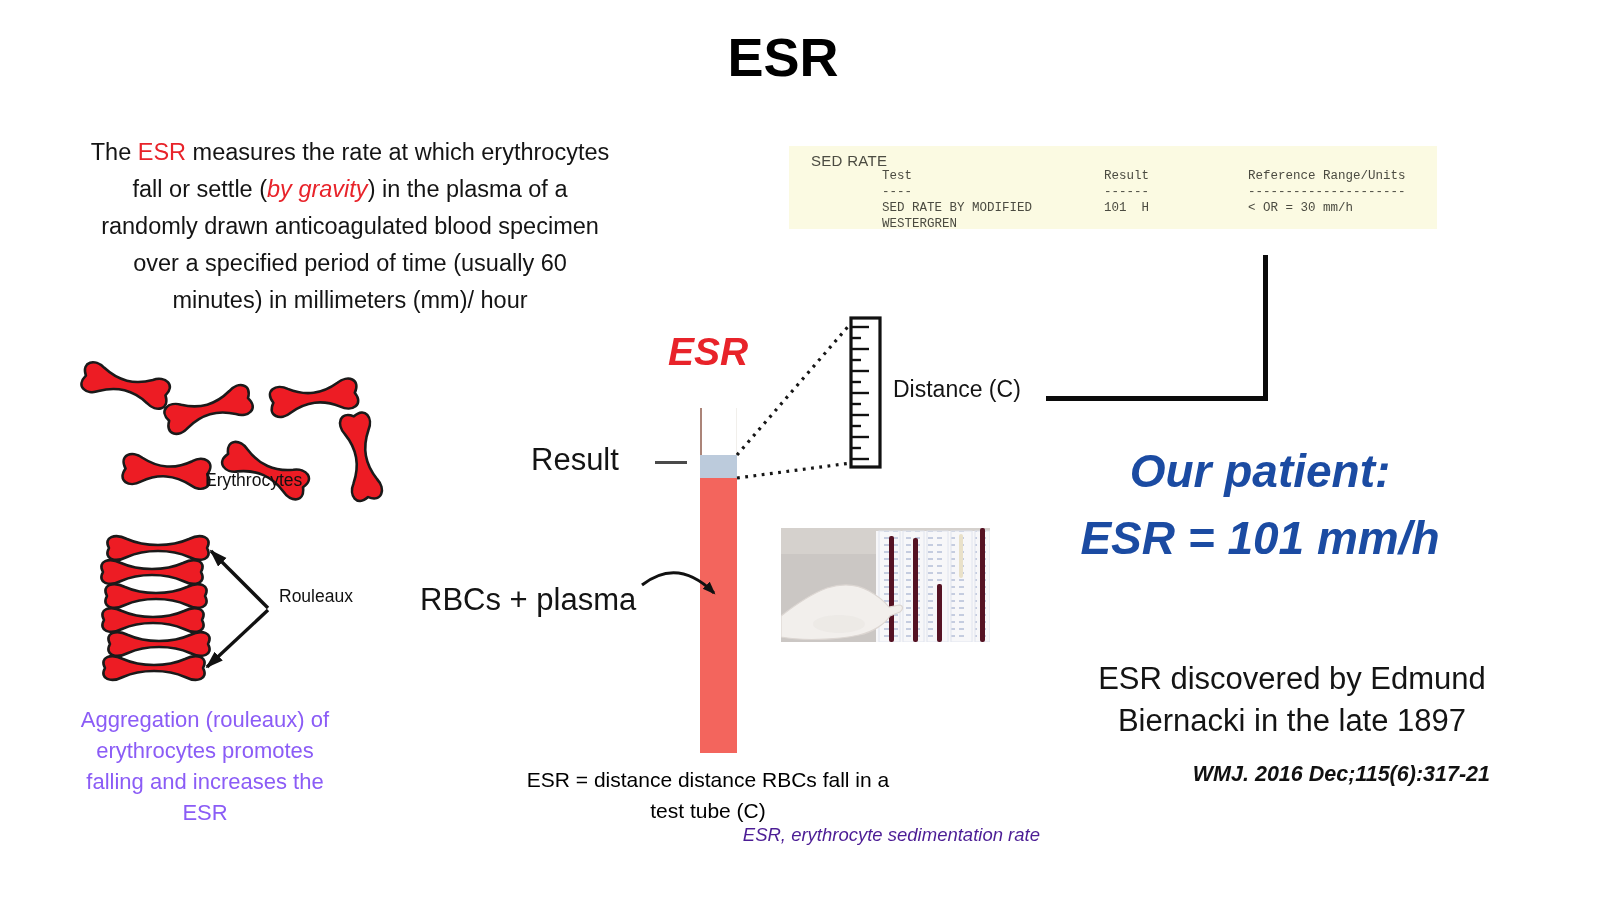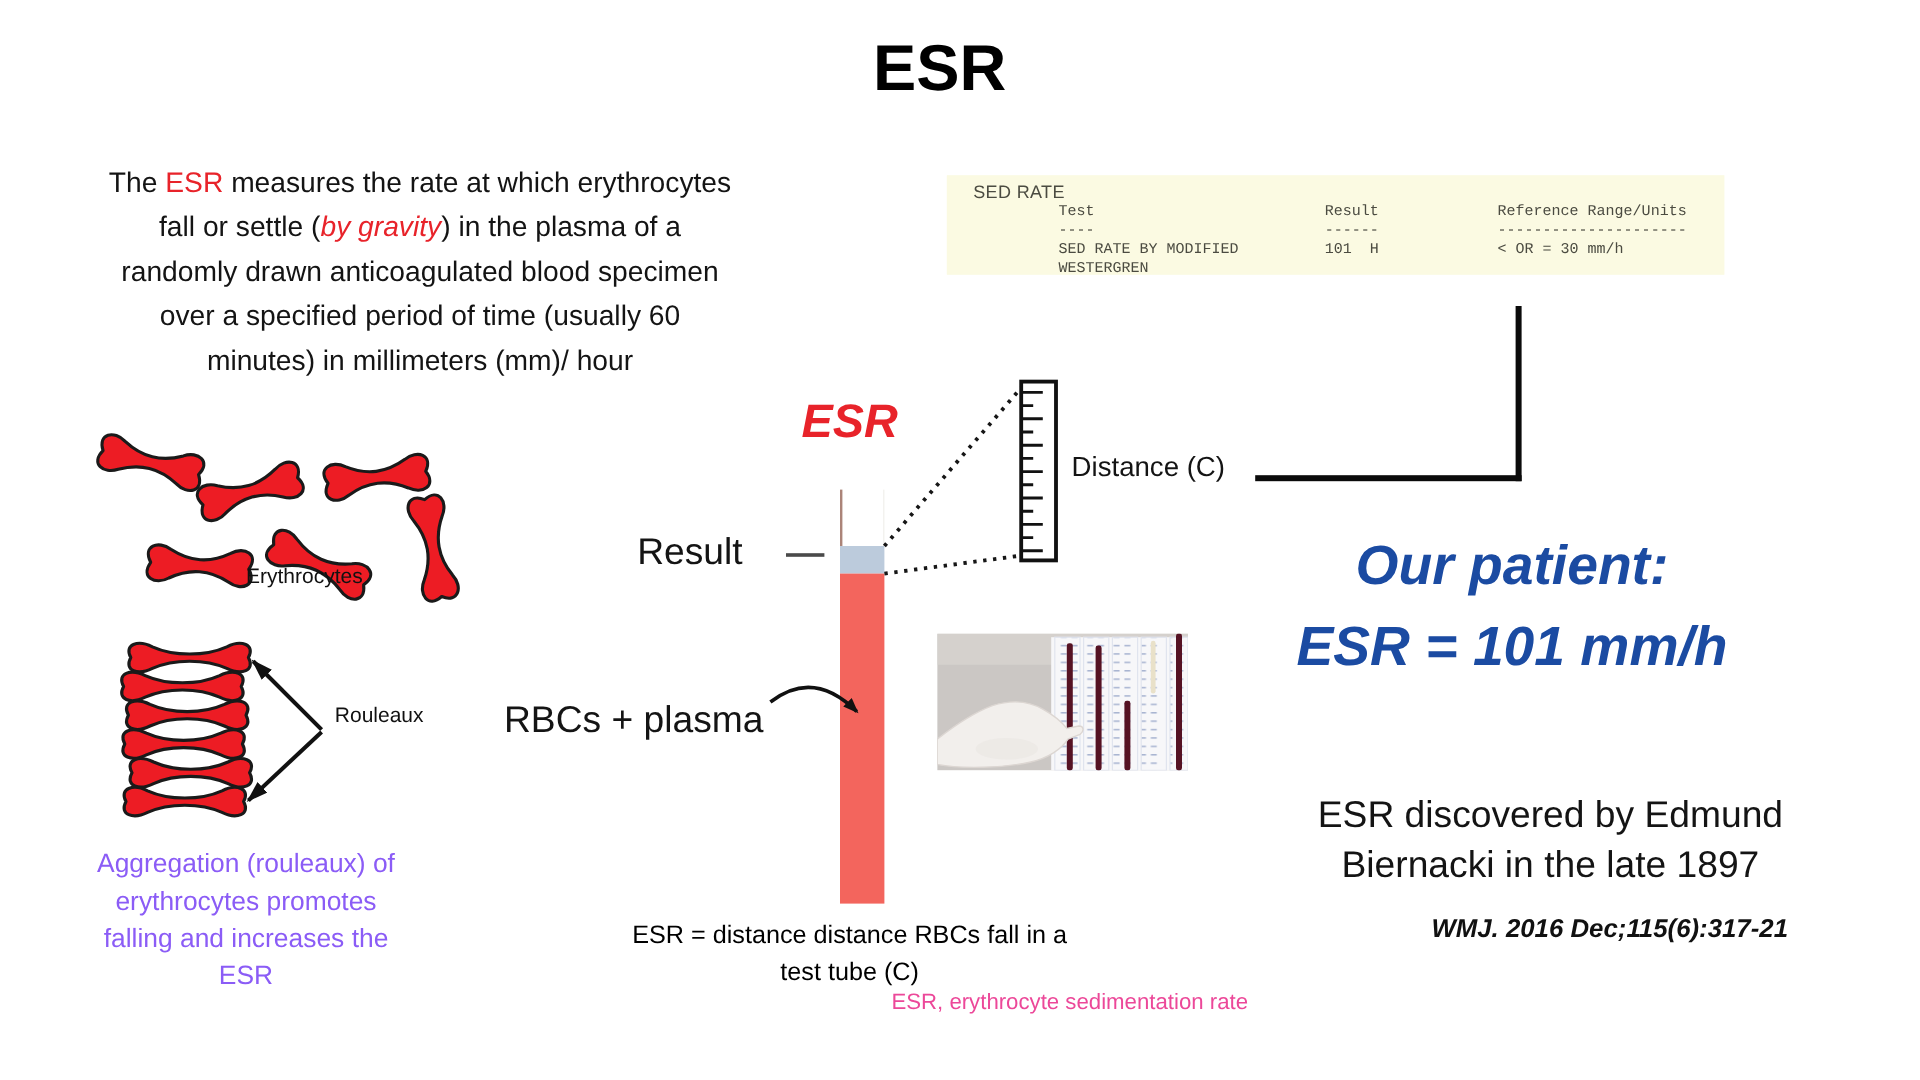--- a/index.html
+++ b/index.html
@@ -49,21 +49,21 @@
   .patient { left:1060px; top:438px; width:400px; text-align:center;
     font-size:46px; font-weight:700; font-style:italic; color:#1b4ba2; line-height:67px; }
   .history { left:1052px; top:658px; width:480px; text-align:center;
     font-size:31px; line-height:42px; color:#141414; }
   .citation { left:1040px; top:762px; width:450px; text-align:right;
     font-size:21.5px; font-weight:700; font-style:italic; color:#111; }
 
   .formula { left:498px; top:764px; width:420px; text-align:center;
     font-size:21px; font-weight:400; line-height:31px; color:#000000; }
   .footnote { left:560px; top:824px; width:480px; text-align:right;
-    font-size:18.5px; color:#ec4899; }
+    font-size:18.5px; font-style:italic; color:#4c1d95; }
 </style>
 </head>
 <body>
 
 <div class="canvas">
 
   <div class="abs page-title">ESR</div>
 
   <div class="abs intro">
     <div><span>The </span><span class="red-text">ESR</span><span> measures the rate at which erythrocytes</span></div>

